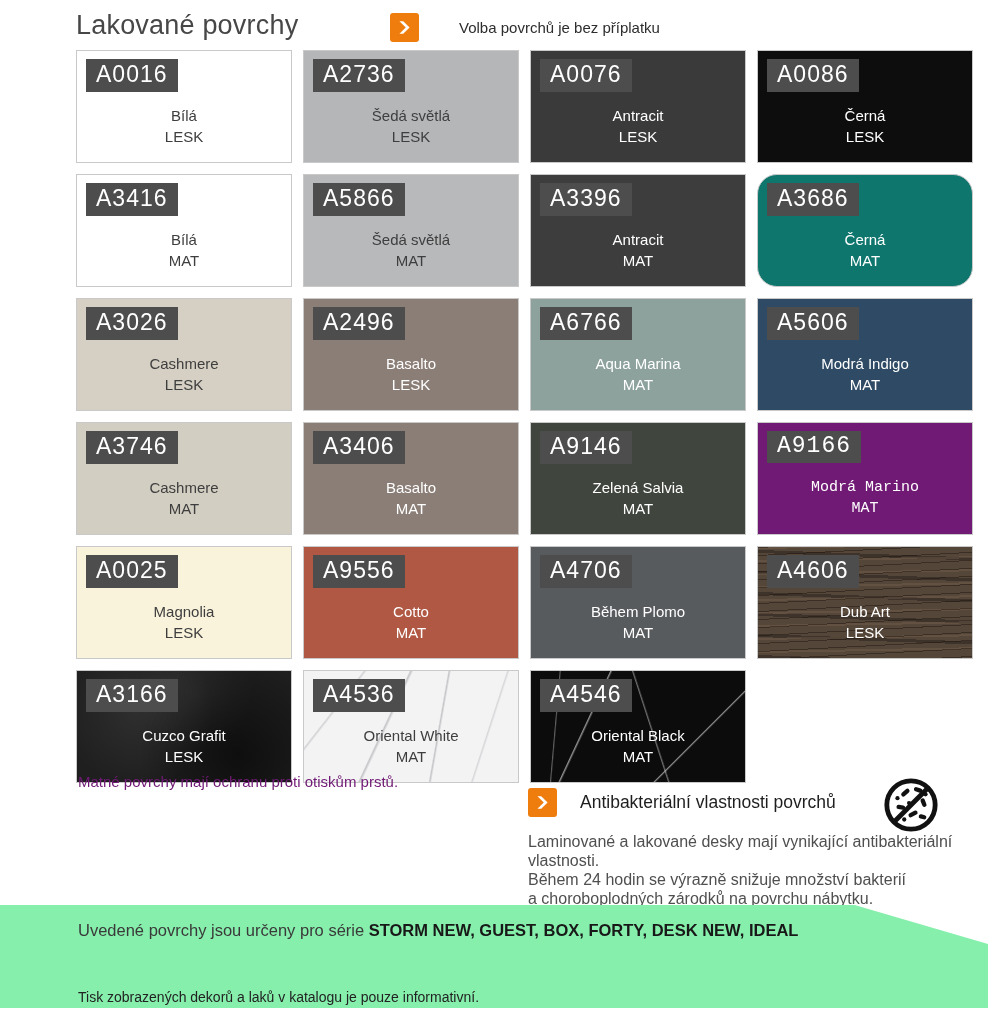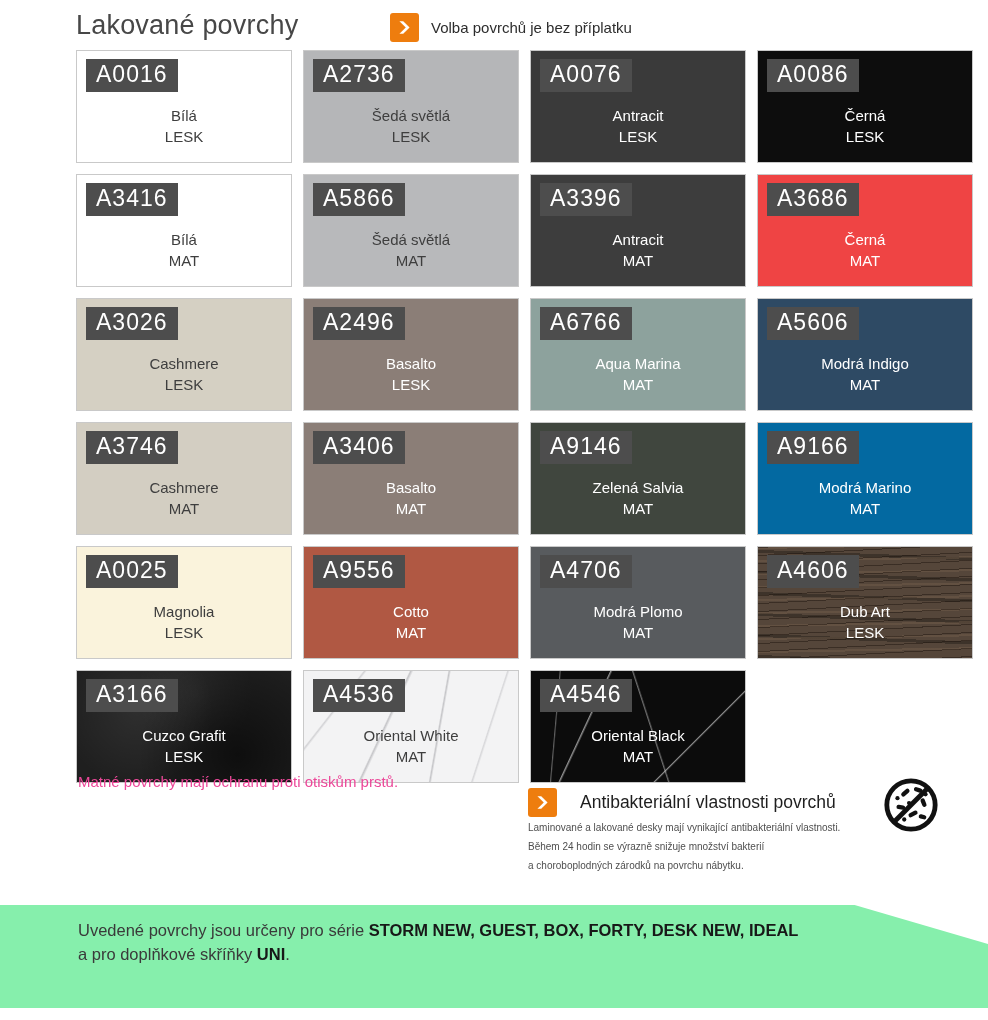--- a/index.html
+++ b/index.html
@@ -3,21 +3,21 @@
 <meta charset="utf-8">
 <style>
   html,body{margin:0;padding:0;background:#fff;}
   body{font-family:"Liberation Sans","DejaVu Sans",sans-serif;-webkit-font-smoothing:antialiased;}
   #page{position:relative;width:988px;height:1008px;background:#fff;overflow:hidden;}
 
   .page-title{position:absolute;left:76px;top:10px;font-size:27px;font-weight:400;color:#474747;letter-spacing:.2px;}
 
   .top-note{position:absolute;left:390px;top:13px;display:flex;align-items:center;gap:12px;}
   .arrow-chip{width:29px;height:29px;background:#ee7d0e;border-radius:3px;display:flex;align-items:center;justify-content:center;flex:0 0 auto;}
-  .top-note-label{font-size:15px;color:#2d2d2d;}
+  .top-note-label{font-size:15px;color:#2d2d2d;margin-left:28px;}
 
   .grid{position:absolute;left:76px;top:50px;display:grid;grid-template-columns:repeat(4,216px);grid-auto-rows:113px;gap:11px;}
   .swatch{position:relative;border:1px solid #c9c9c9;box-sizing:border-box;overflow:hidden;}
   .code-badge{position:absolute;top:8px;left:9px;background:#4d4d4d;color:#fff;font-size:23px;letter-spacing:1px;padding:2px 10px 4px;}
   .labels{position:absolute;top:54px;left:0;right:0;text-align:center;font-size:15px;line-height:21px;}
   .text-dark .labels{color:#3e3e3e;}
   .text-light .labels{color:#ffffff;}
 
   .tx-wood{background-image:
       repeating-linear-gradient(177deg, rgba(25,16,10,.45) 0 1px, transparent 1px 8px),
@@ -31,26 +31,26 @@
       linear-gradient(115deg, transparent 39.6%, rgba(140,140,146,.45) 40.2%, transparent 41.2%),
       linear-gradient(100deg, transparent 61.6%, rgba(120,120,126,.38) 62.2%, transparent 63%),
       linear-gradient(128deg, transparent 19.6%, rgba(150,150,156,.35) 20.2%, transparent 21%),
       linear-gradient(108deg, transparent 81%, rgba(150,150,156,.3) 81.5%, transparent 82.3%);}
   .tx-marble-black{background-image:
       linear-gradient(115deg, transparent 29.6%, rgba(255,255,255,.55) 30%, transparent 30.8%),
       linear-gradient(72deg, transparent 54.6%, rgba(255,255,255,.4) 55%, transparent 55.7%),
       linear-gradient(135deg, transparent 71.6%, rgba(255,255,255,.5) 72%, transparent 72.7%),
       linear-gradient(95deg, transparent 12.6%, rgba(255,255,255,.35) 13%, transparent 13.6%);}
 
-  .grid-footnote{position:absolute;left:78px;top:773px;font-size:15px;color:#ec4899;}
+  .grid-footnote{position:absolute;left:78px;top:773px;font-size:15px;color:#701a75;}
 
   .antibact{position:absolute;left:528px;top:788px;width:440px;}
   .antibact-head{display:flex;align-items:center;gap:23px;}
   .antibact-title{font-size:17.5px;color:#1e1e1e;}
-  .antibact-body{margin-top:1px;font-size:10px;line-height:19px;color:#4f4f4f;}
+  .antibact-body{margin-top:15px;font-size:16px;line-height:19px;color:#4f4f4f;}
   .no-bact{position:absolute;left:882px;top:776px;}
 
   .footer-band{position:absolute;left:0;top:905px;width:988px;height:115px;background:#86efac;
       clip-path:polygon(0 0, 86.5% 0, 100% 34%, 100% 100%, 0 100%);}
   .footer-line1{position:absolute;left:78px;top:13px;font-size:16.5px;color:#3a3a3a;line-height:24px;}
   .footer-line1 b, .footer-line2 b{color:#181818;font-weight:bold;}
   .footer-line2{position:absolute;left:78px;top:37px;font-size:16.5px;color:#3a3a3a;line-height:24px;}
   .footer-note{position:absolute;left:78px;top:84px;font-size:14px;color:#222;}
 </style>
 </head>
@@ -112,21 +112,21 @@
         <div>MAT</div>
       </div>
     </div>
       <div class="swatch text-light" style="background-color: rgb(61, 61, 61);">
       <div class="code-badge">A3396</div>
       <div class="labels">
         <div>Antracit</div>
         <div>MAT</div>
       </div>
     </div>
-      <div class="swatch text-light" style="background-color: #ef4444;">
+      <div class="swatch text-light" style="background-color: #0f766e; border-radius: 20px;">
       <div class="code-badge">A3686</div>
       <div class="labels">
         <div>Černá</div>
         <div>MAT</div>
       </div>
     </div>
       <div class="swatch text-dark" style="background-color: rgb(213, 208, 195);">
       <div class="code-badge">A3026</div>
       <div class="labels">
         <div>Cashmere</div>
@@ -168,21 +168,21 @@
         <div>MAT</div>
       </div>
     </div>
       <div class="swatch text-light" style="background-color: rgb(64, 70, 62);">
       <div class="code-badge">A9146</div>
       <div class="labels">
         <div>Zelená Salvia</div>
         <div>MAT</div>
       </div>
     </div>
-      <div class="swatch text-light" style="background-color: #0369a1;">
+      <div class="swatch text-light" style="background-color: #701a75; font-family: Liberation Mono, monospace;">
       <div class="code-badge">A9166</div>
       <div class="labels">
         <div>Modrá Marino</div>
         <div>MAT</div>
       </div>
     </div>
       <div class="swatch text-dark" style="background-color: rgb(250, 243, 220);">
       <div class="code-badge">A0025</div>
       <div class="labels">
         <div>Magnolia</div>
@@ -192,21 +192,21 @@
       <div class="swatch text-light" style="background-color: rgb(176, 88, 67);">
       <div class="code-badge">A9556</div>
       <div class="labels">
         <div>Cotto</div>
         <div>MAT</div>
       </div>
     </div>
       <div class="swatch text-light" style="background-color: rgb(88, 91, 94);">
       <div class="code-badge">A4706</div>
       <div class="labels">
-        <div>Modrá Plomo</div>
+        <div>Během Plomo</div>
         <div>MAT</div>
       </div>
     </div>
       <div class="swatch tx-wood text-light" style="background-color: rgb(85, 70, 58);">
       <div class="code-badge">A4606</div>
       <div class="labels">
         <div>Dub Art</div>
         <div>LESK</div>
       </div>
     </div>
@@ -265,16 +265,16 @@
         <circle cx="16" cy="23" r="2.2"></circle>
         <circle cx="28" cy="28" r="2.2"></circle>
         <circle cx="45" cy="19" r="2.2"></circle>
         <circle cx="23" cy="45" r="2.2"></circle>
       </g>
     </svg>
   </div>
 
   <div class="footer-band">
     <div class="footer-line1"><span>Uvedené povrchy jsou určeny pro série </span><b>STORM NEW, GUEST, BOX, FORTY, DESK NEW, IDEAL</b></div>
-    <div class="footer-line2"><span>a pro doplňkové skříňky </span><b>UNI</b><span>.</span></div>
+    <div class="footer-note">Tisk zobrazených dekorů a laků v katalogu je pouze informativní.</div>
   </div>
 
 </div>
 
 </body></html>

